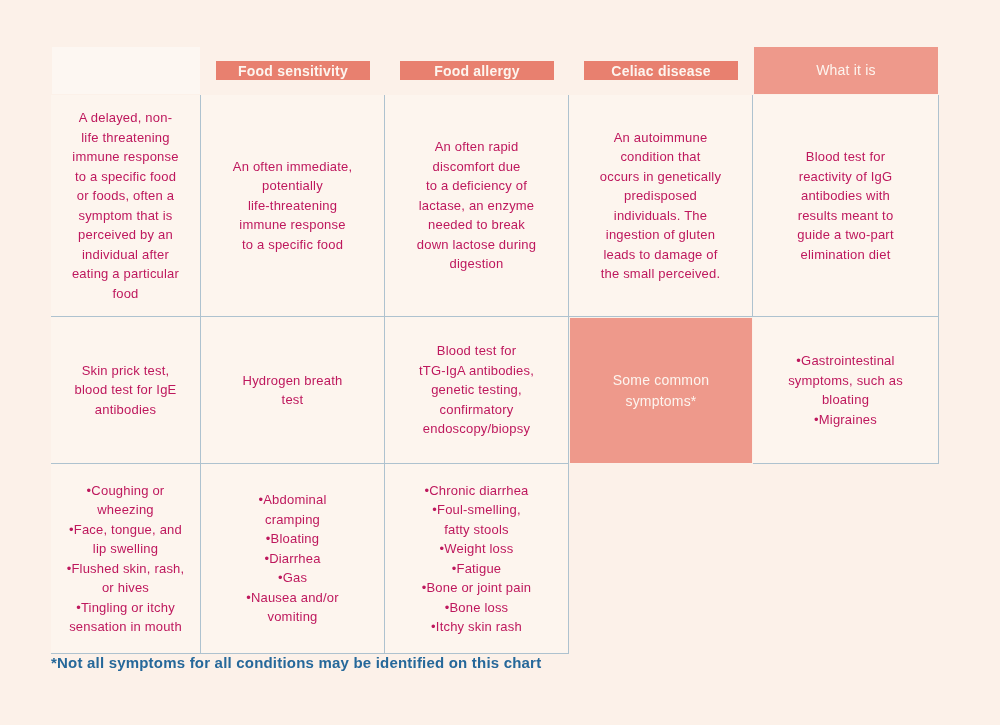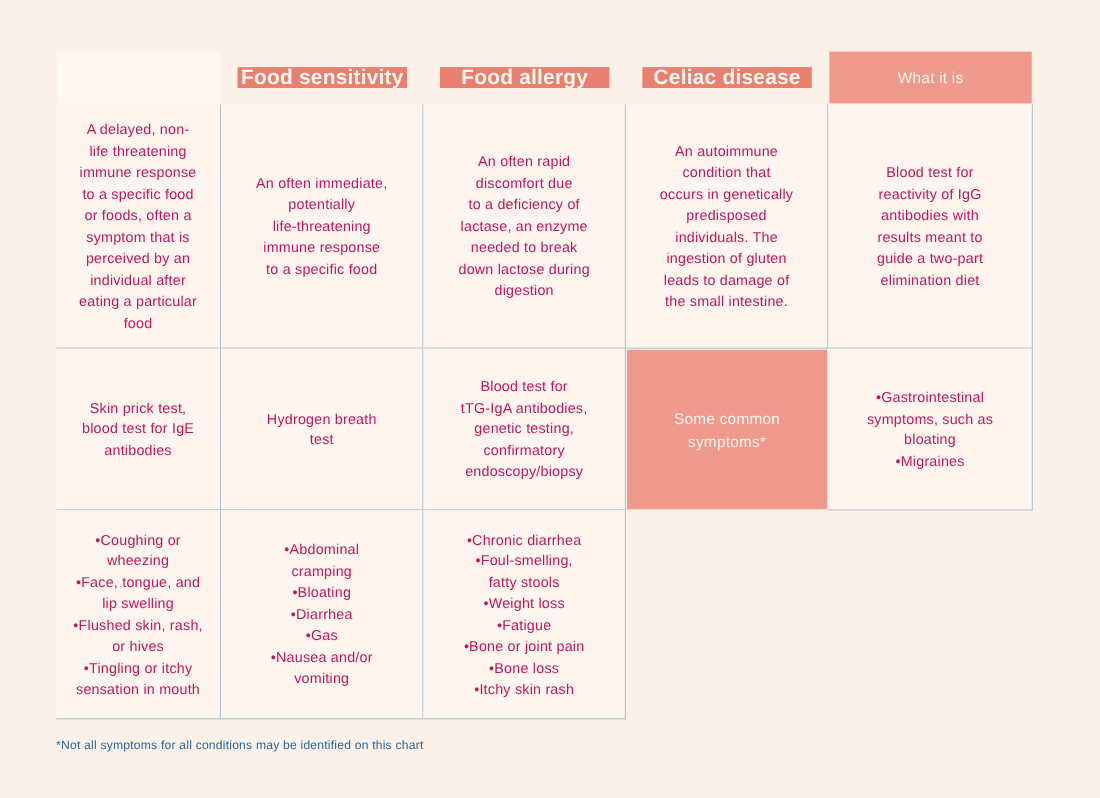--- a/index.html
+++ b/index.html
@@ -15,38 +15,37 @@
     grid-template-columns:150px 184px 184px 184px 186px;
     grid-template-rows:49px 222px 147px 190px;
   }
   .cell{
     display:flex;align-items:center;justify-content:center;
     text-align:center;box-sizing:border-box;
   }
   .corner{background:#fdf7f2;margin:1px;}
   .colhead{
     background:#e8806f;margin:15px;
-    color:#fdf5ef;font-weight:bold;font-size:19px;letter-spacing:.2px;
+    color:#fdf5ef;font-weight:bold;font-size:14px;letter-spacing:.2px;
   }
   .rowlabel{
     background:#ee998b;margin:1px;
     color:#fdf5ef;font-weight:normal;font-size:14px;letter-spacing:.2px;
     white-space:pre-line;line-height:1.45;
   }
   .body-cell{
     background:#fdf5ee;
     border-right:1px solid #aec2cf;
     border-bottom:1px solid #aec2cf;
     color:#be185d;font-size:13px;line-height:1.5;
     white-space:pre-line;letter-spacing:.2px;
     padding:8px 10px;
   }
   .footnote{
-    margin-top:18px;
-    color:#26689a;font-size:11px;letter-spacing:.2px;
+    color:#26689a;font-size:15px;letter-spacing:.2px;font-weight:bold;
   }
 </style>
 </head>
 <body>
 
 <div class="wrap">
   <div class="table">
 
     <div class="cell corner"></div>
     <div class="cell colhead">Food sensitivity</div>
@@ -76,21 +75,21 @@
 needed to break
 down lactose during
 digestion</div>
     <div class="cell body-cell">An autoimmune
 condition that
 occurs in genetically
 predisposed
 individuals. The
 ingestion of gluten
 leads to damage of
-the small intestine.</div>
+the small perceived.</div>
 
     <div class="cell body-cell">Blood test for
 reactivity of IgG
 antibodies with
 results meant to
 guide a two-part
 elimination diet</div>
     <div class="cell body-cell">Skin prick test,
 blood test for IgE
 antibodies</div>

